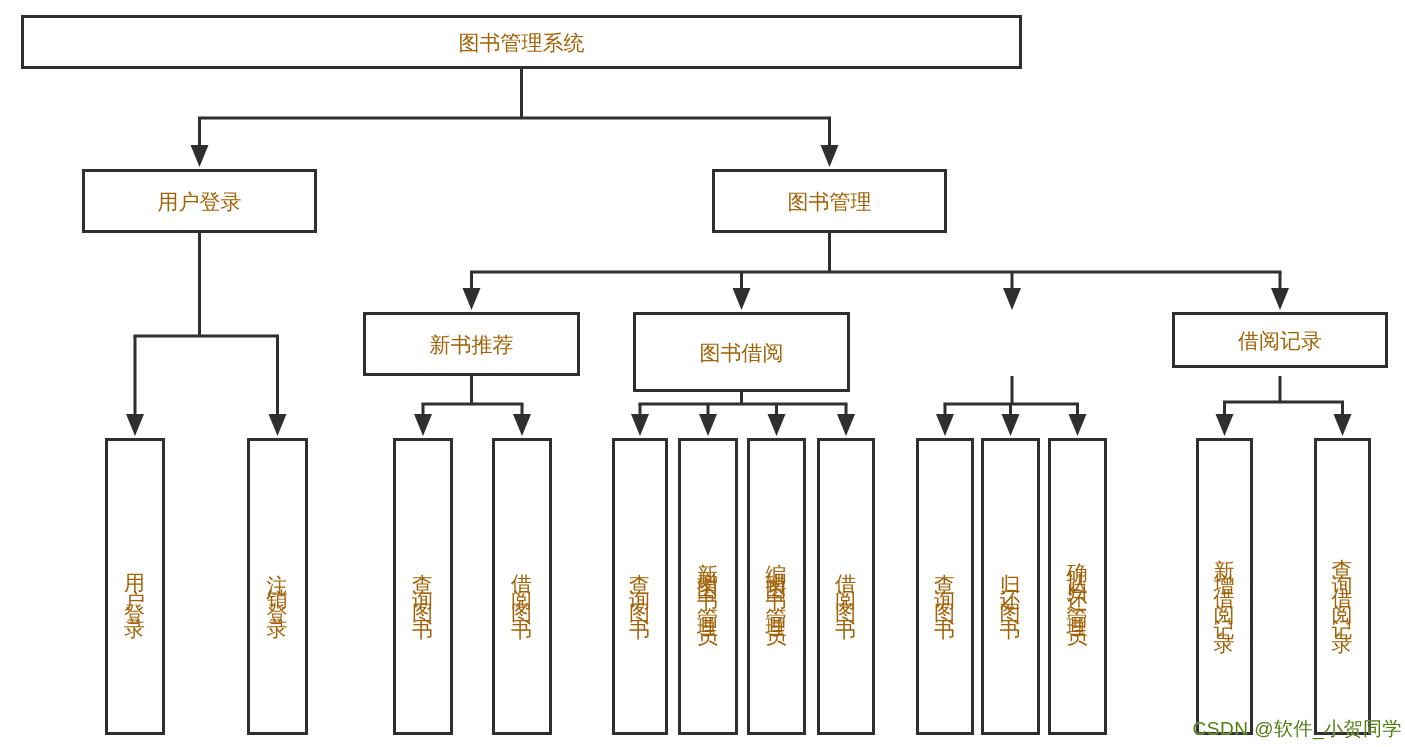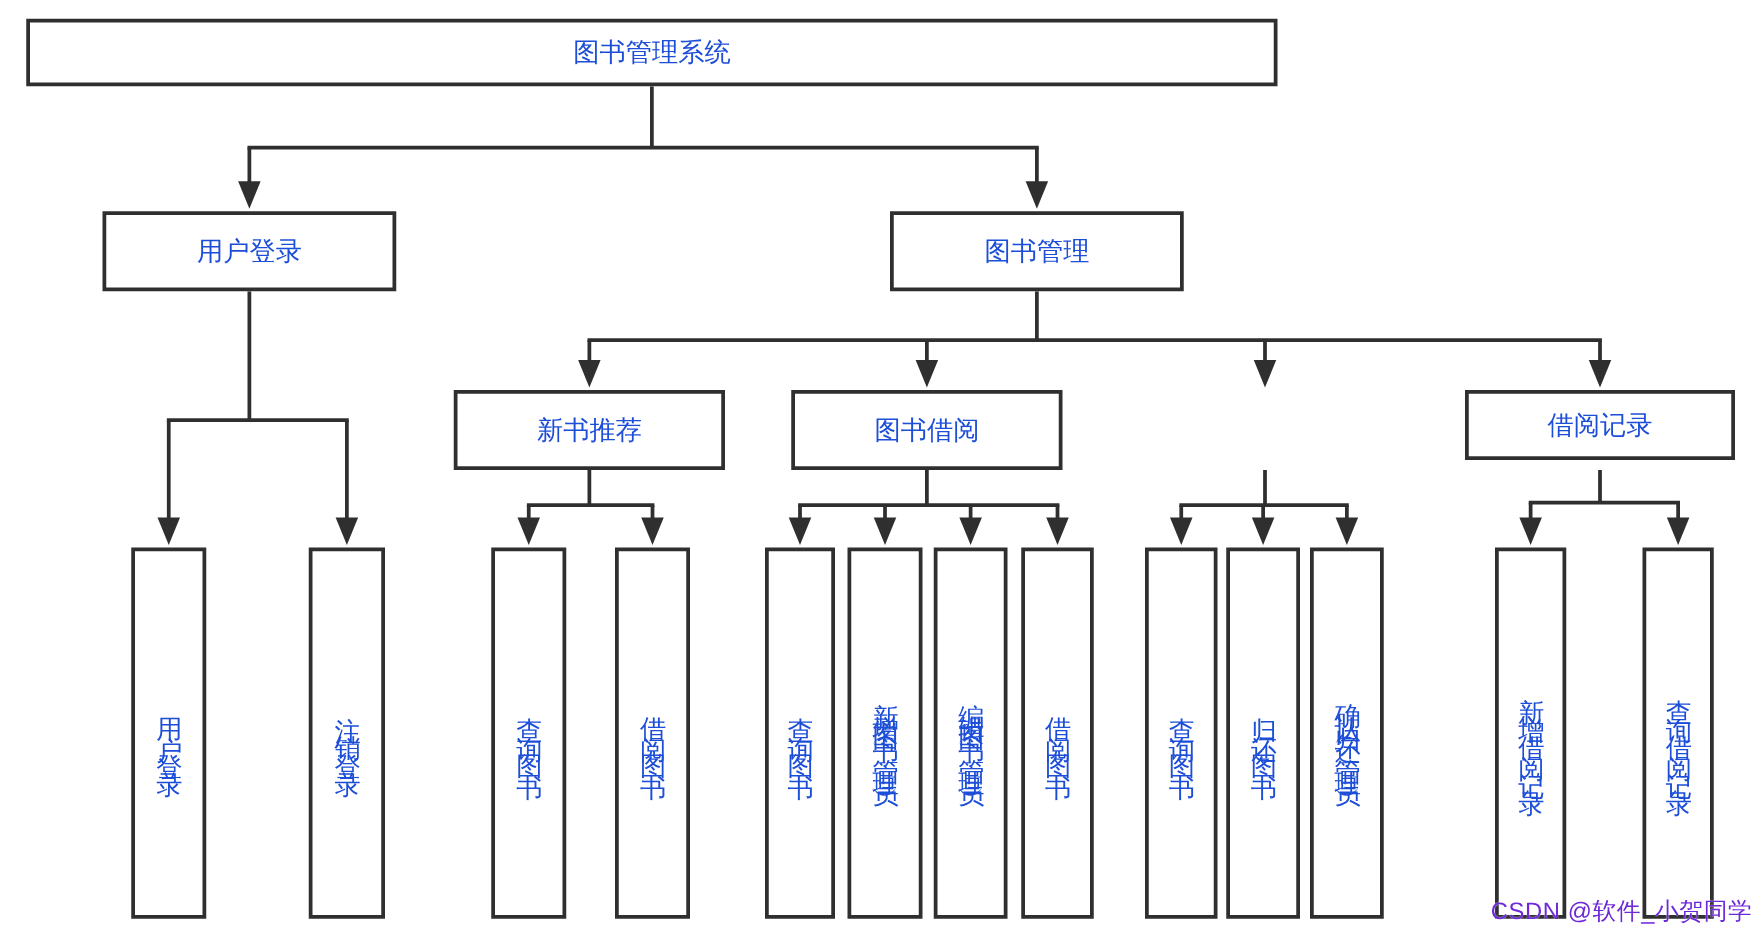--- a/index.html
+++ b/index.html
@@ -19,39 +19,39 @@
   .box {
     position: absolute;
     box-sizing: border-box;
     border: 3px solid #2f2f2f;
     background: #ffffff;
     display: flex;
     align-items: center;
     justify-content: center;
   }
   .lbl {
-    color: #1d4ed8;
+    color: #a16207;
     font-size: 21px;
     line-height: 1;
     white-space: nowrap;
   }
   .v .lbl {
     writing-mode: vertical-lr;
     text-orientation: mixed;
     white-space: normal;
   }
   .v .lbl.vs { letter-spacing: 15px; }
   .v .lbl.vl { letter-spacing: 9px; }
   .watermark {
     position: absolute;
     right: 3px;
     bottom: 5px;
     font-size: 19px;
     letter-spacing: 0.5px;
-    color: #6d28d9;
+    color: #4d7c0f;
     text-shadow: 0 0 1px #ffffff;
     z-index: 5;
   }
 </style>
 </head>
 <body>
 
 <div class="canvas">
 
   <svg class="connector-layer" width="1405" height="747" viewBox="0 0 1405 747" stroke="#2f2f2f" stroke-width="3" fill="#2f2f2f">
@@ -137,21 +137,21 @@
   <div class="box h" style="left:82px;top:169px;width:235px;height:64px">
     <span class="lbl">用户登录</span>
   </div>
   <div class="box h" style="left:363px;top:312px;width:217px;height:64px">
     <span class="lbl">新书推荐</span>
   </div>
 
   <div class="box h" style="left:712px;top:169px;width:235px;height:64px">
     <span class="lbl">图书管理</span>
   </div>
-  <div class="box h" style="left:633px;top:312px;width:217px;height:64px">
+  <div class="box h" style="left:633px;top:312px;width:217px;height:80px">
     <span class="lbl">图书借阅</span>
   </div>
   <div class="box h" style="left:1172px;top:312px;width:216px;height:56px">
     <span class="lbl">借阅记录</span>
   </div>
 
   <div class="box v" style="left:105px;top:438px;width:60px;height:297px">
     <span class="lbl vs">用户登录</span>
   </div>
   <div class="box v" style="left:247px;top:438px;width:61px;height:297px">

